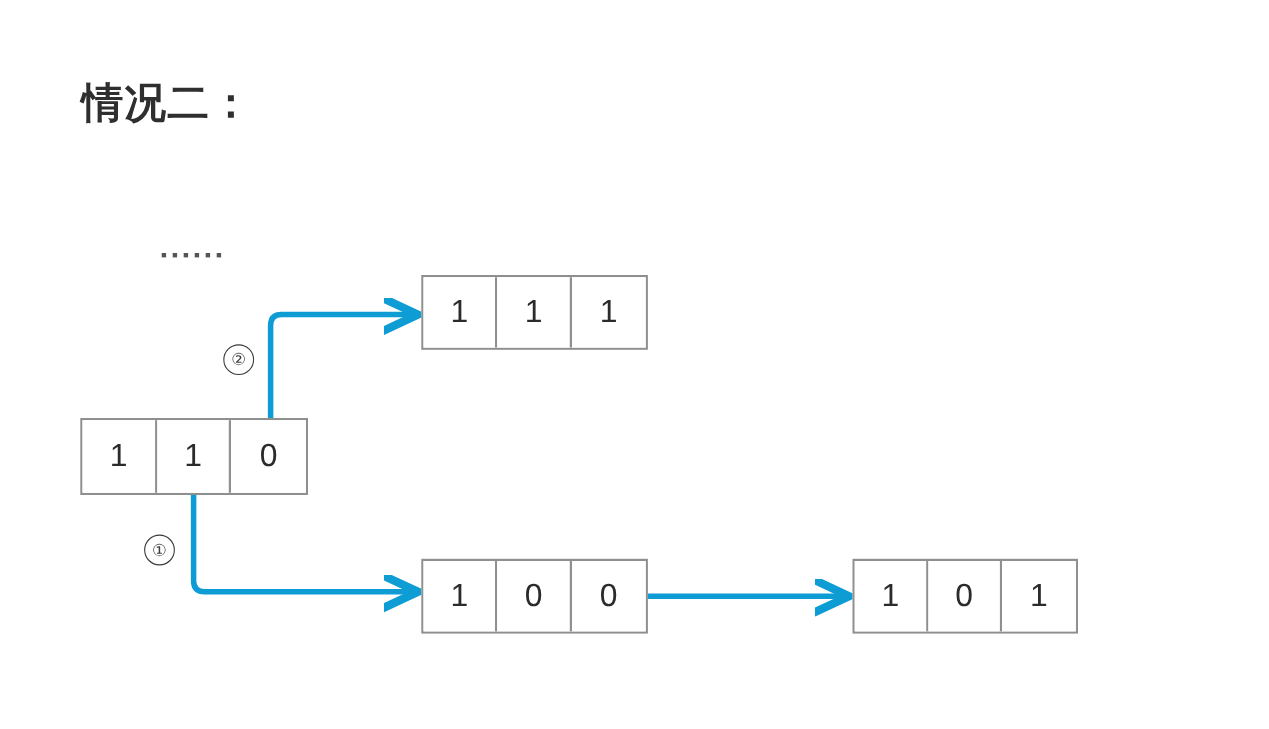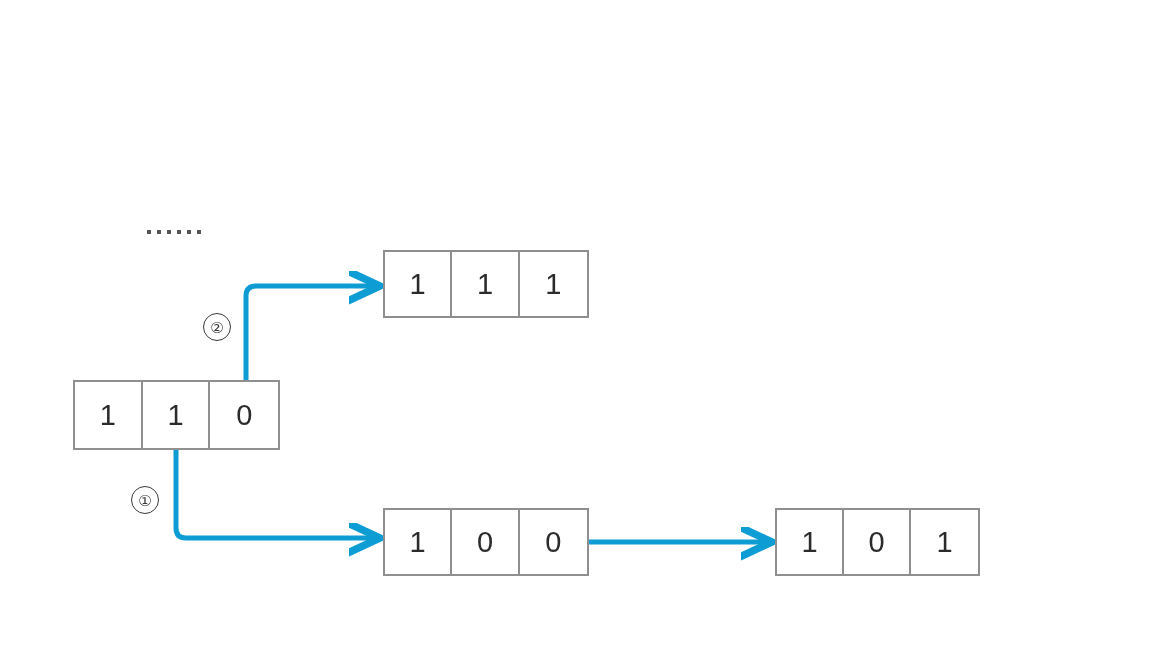--- a/index.html
+++ b/index.html
@@ -107,20 +107,21 @@
     background: transparent;
   }
   #label-2 { left: 203px; top: 313px; }
   #label-1 { left: 131px; top: 486px; }
 </style>
 </head>
 <body>
 
 <div id="canvas">
 
+  <div class="title">情况二：</div>
 
   <div class="ellipsis">
     <span class="dot"></span>
     <span class="dot"></span>
     <span class="dot"></span>
     <span class="dot"></span>
     <span class="dot"></span>
     <span class="dot"></span>
   </div>
 

